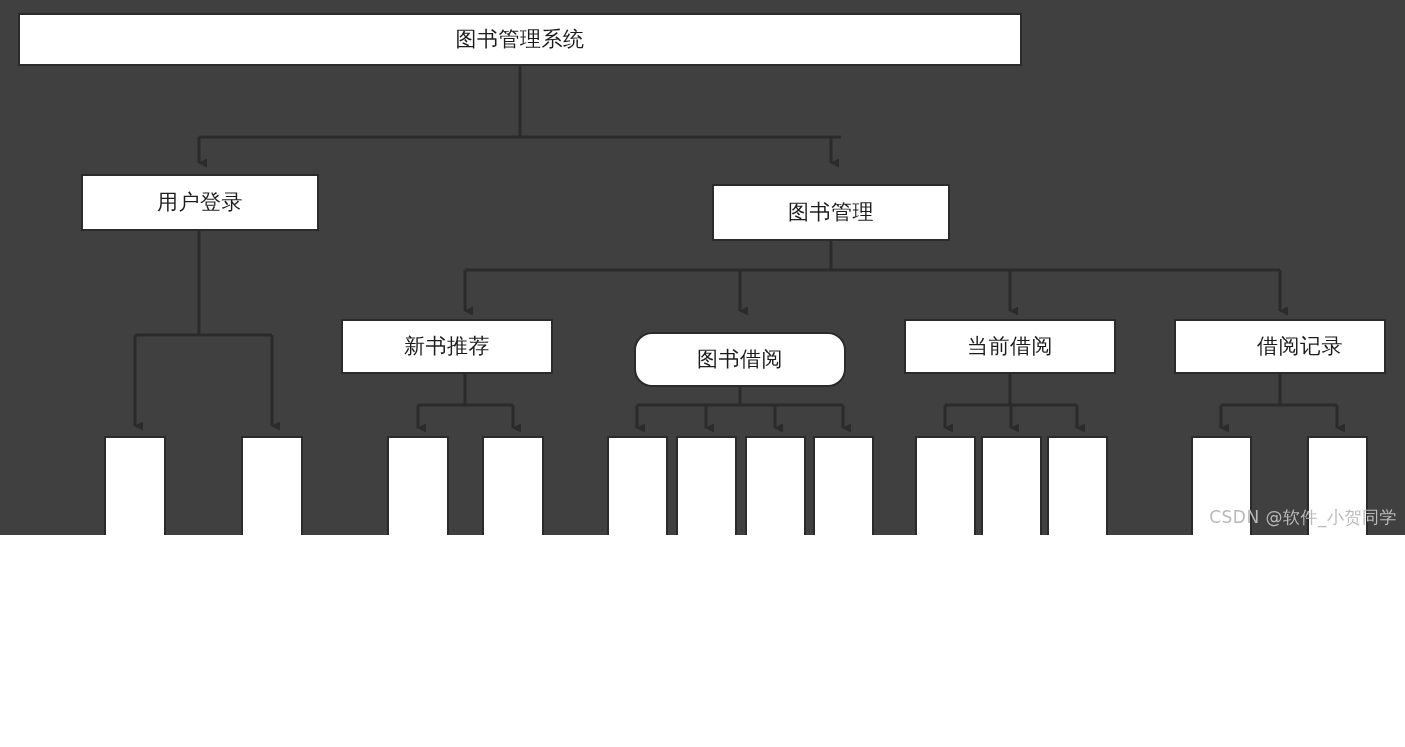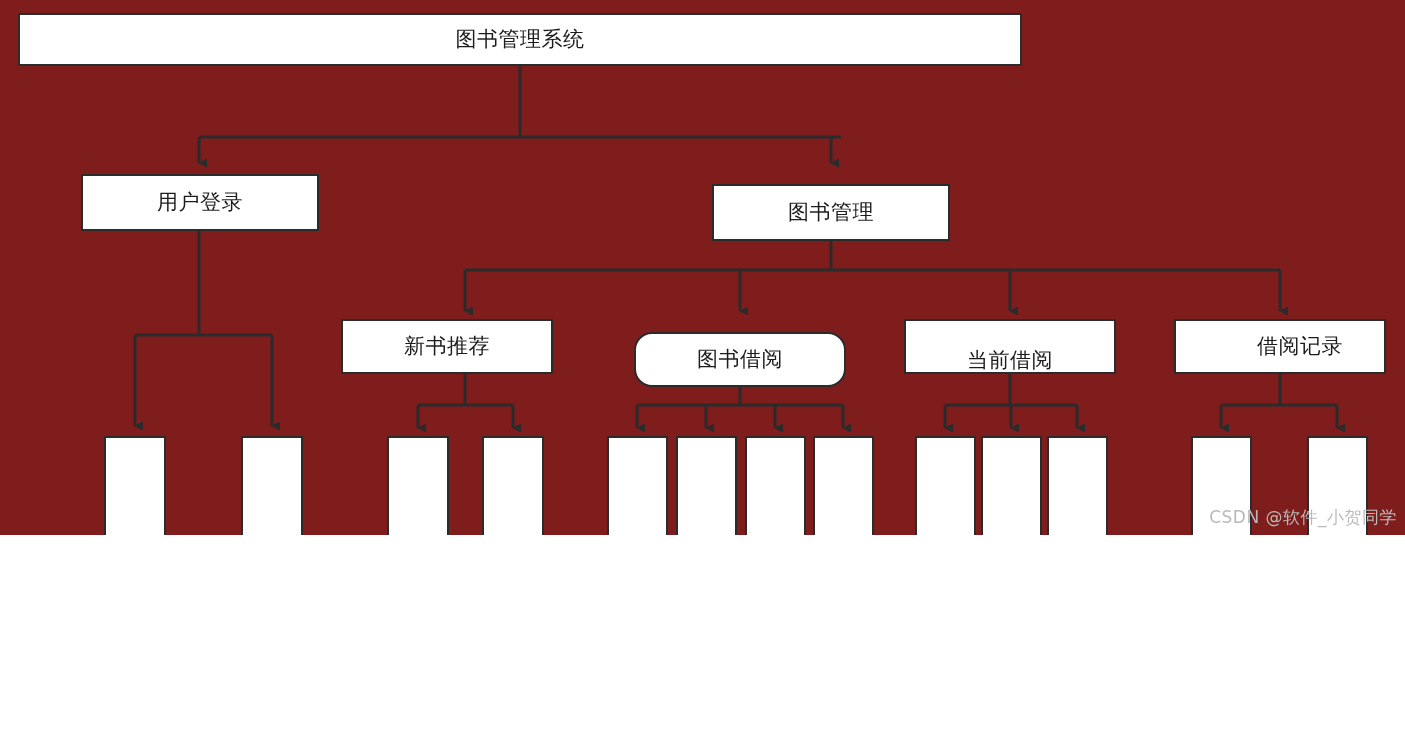--- a/index.html
+++ b/index.html
@@ -8,21 +8,21 @@
     padding: 0;
     background: #ffffff;
   }
   body {
     font-family: "DejaVu Sans", "Liberation Sans", sans-serif;
   }
   #diagram-root {
     position: relative;
     width: 1405px;
     height: 535px;
-    background: #7f1d1d;
+    background: #404040;
     overflow: hidden;
   }
   #diagram-svg {
     position: absolute;
     left: 0;
     top: 0;
     width: 1405px;
     height: 747px;
   }
   .node {
@@ -137,21 +137,21 @@
   <div class="node horiz" style="left:712px; top:184px; width:238px; height:57px;">
     <span class="node-label">图书管理</span>
   </div>
 
   <div class="node horiz" style="left:341px; top:319px; width:212px; height:55px;">
     <span class="node-label">新书推荐</span>
   </div>
   <div class="node horiz" style="left:634px; top:332px; width:212px; height:55px;border-radius:18px;">
     <span class="node-label">图书借阅</span>
   </div>
-  <div class="node horiz" style="left:904px; top:319px; width:212px; height:55px;align-items:flex-end;">
+  <div class="node horiz" style="left:904px; top:319px; width:212px; height:55px;">
     <span class="node-label">当前借阅</span>
   </div>
   <div class="node horiz" style="left:1174px; top:319px; width:212px; height:55px;padding-left:40px;">
     <span class="node-label">借阅记录</span>
   </div>
 
   <div class="node vert" style="left:104px; top:436px; width:62px; height:298px;">
     <span class="node-label">用户登录</span>
   </div>
   <div class="node vert" style="left:241px; top:436px; width:62px; height:298px;">

